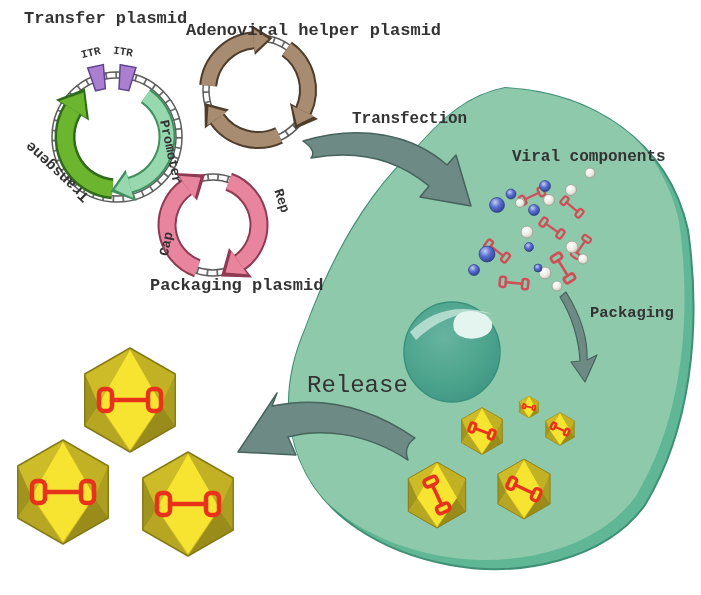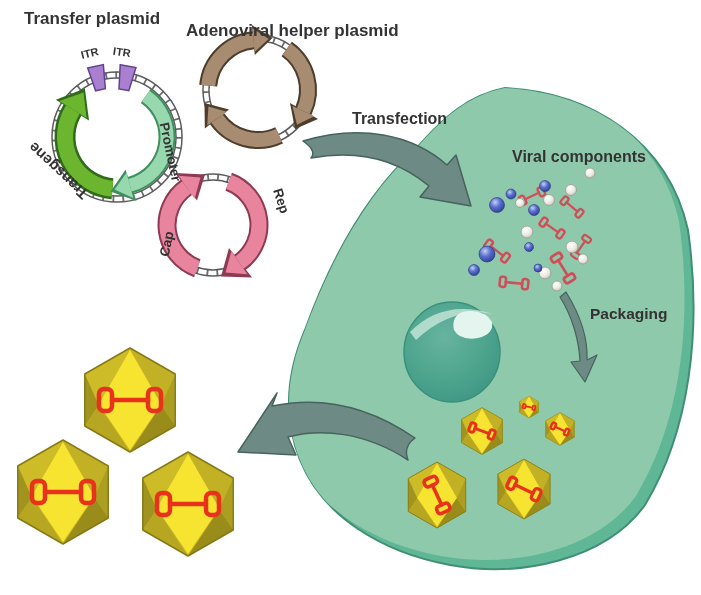--- a/index.html
+++ b/index.html
@@ -1,17 +1,17 @@
 <!DOCTYPE html>
 <html><head>
 <meta charset="utf-8">
 <style>
   html,body{margin:0;padding:0;background:#fff;}
   #stage{position:relative;width:701px;height:595px;background:#fff;overflow:hidden;
-         font-family:Liberation Sans, sans-serif;color:#333;border-radius:30px;}
+         font-family:Liberation Mono, monospace;color:#333;border-radius:30px;}
   #art{position:absolute;left:0;top:0;}
   .lbl{position:absolute;white-space:nowrap;color:#333;line-height:1;}
   .t17{font-size:17px;font-weight:600;}
   .rot{transform-origin:center center;}
 </style>
 </head>
 <body>
 
 <div id="stage">
 
@@ -221,26 +221,28 @@
     </g>
     <g>
       <use href="#capsid-shell" transform="translate(188,504) scale(1.04)"></use>
       <use href="#dumbbell" transform="translate(188,504)" stroke="#e8321c" stroke-width="4.5"></use>
     </g>
   </g>
 </svg>
 
 <div class="lbl t17" style="left:24px;top:10px;">Transfer plasmid</div>
 <div class="lbl t17" style="left:186px;top:22px;">Adenoviral helper plasmid</div>
+<div class="lbl t17" style="left:150px;top:277px;">Packaging plasmid</div>
 
 <div class="lbl rot" style="left:81px;top:48px;font-size:11px;font-weight:700;transform:rotate(-14deg);">ITR</div>
 <div class="lbl rot" style="left:113px;top:47px;font-size:11px;font-weight:700;transform:rotate(8deg);">ITR</div>
 
 <div class="lbl" style="left:58px;top:171px;font-size:15px;font-weight:600;transform:translate(-50%,-50%) rotate(-137deg);">Transgene</div>
 <div class="lbl" style="left:170px;top:152px;font-size:13.5px;font-weight:600;transform:translate(-50%,-50%) rotate(78deg);">Promoter</div>
 <div class="lbl" style="left:281px;top:201px;font-size:13.5px;font-weight:600;transform:translate(-50%,-50%) rotate(72deg);">Rep</div>
 <div class="lbl" style="left:167px;top:244px;font-size:13.5px;font-weight:600;transform:translate(-50%,-50%) rotate(-78deg);">Cap</div>
 
 <div class="lbl" style="left:352px;top:111px;font-size:16px;font-weight:600;">Transfection</div>
 <div class="lbl" style="left:512px;top:149px;font-size:16px;font-weight:600;">Viral components</div>
 <div class="lbl" style="left:590px;top:306px;font-size:15.5px;font-weight:600;">Packaging</div>
+<div class="lbl" style="left:307px;top:374px;font-size:24px;font-weight:500;">Release</div>
 
 </div>
 
 </body></html>

